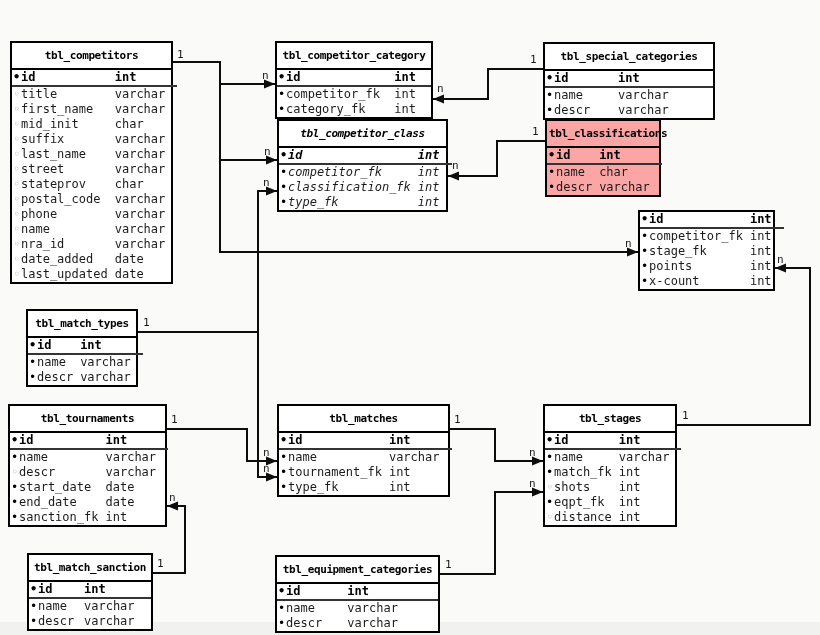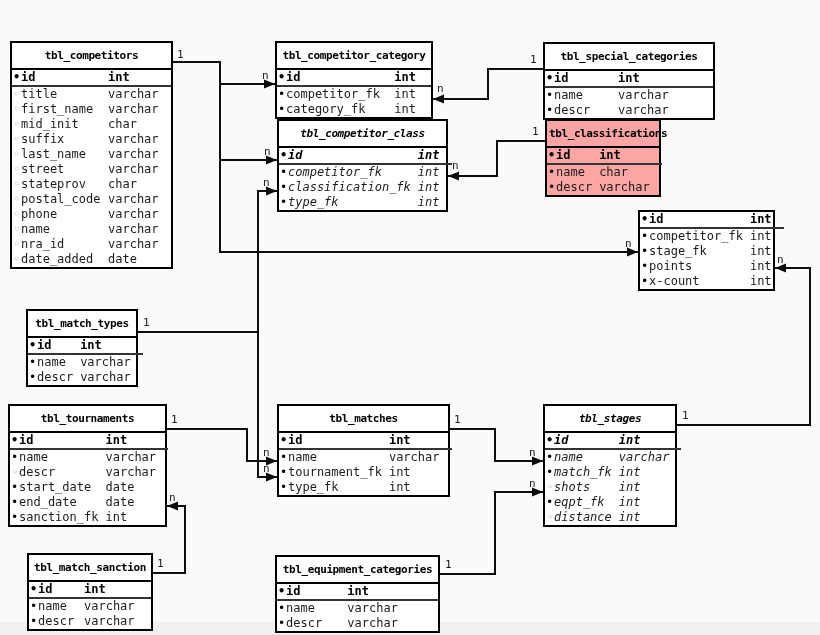--- a/index.html
+++ b/index.html
@@ -134,20 +134,24 @@
           <span class="cell ftype">varchar</span>
         </div>
         <div class="frow">
           <span class="cell name-cell"><span class="bullet opt">◦</span><span>nra_id</span></span>
           <span class="cell ftype">varchar</span>
         </div>
         <div class="frow">
           <span class="cell name-cell"><span class="bullet opt">◦</span><span>date_added</span></span>
           <span class="cell ftype">date</span>
         </div>
+        <div class="frow">
+          <span class="cell name-cell"><span class="bullet opt">◦</span><span>last_updated</span></span>
+          <span class="cell ftype">date</span>
+        </div>
       </div>
     </div>
     <div class="tbl" style="left: 275px; top: 41px; width: 158px; background: rgb(255, 255, 255); border-color: rgb(0, 0, 0);">
       <div class="tbl-title">tbl_competitor_category</div>
       <div class="tbl-rows">
         <div class="frow pk">
           <span class="cell name-cell"><span class="bullet req">•</span><span>id</span></span>
           <span class="cell ftype">int</span>
         </div>
         <div class="frow">
@@ -299,21 +303,21 @@
         <div class="frow">
           <span class="cell name-cell"><span class="bullet req">•</span><span>tournament_fk</span></span>
           <span class="cell ftype">int</span>
         </div>
         <div class="frow">
           <span class="cell name-cell"><span class="bullet req">•</span><span>type_fk</span></span>
           <span class="cell ftype">int</span>
         </div>
       </div>
     </div>
-    <div class="tbl" style="left: 543px; top: 404px; width: 134px; background: rgb(255, 255, 255); border-color: rgb(0, 0, 0); font-style: italic;">
+    <div class="tbl" style="left: 543px; top: 404px; width: 134px; background: rgb(255, 255, 255); border-color: rgb(0, 0, 0);">
       <div class="tbl-title">tbl_stages</div>
       <div class="tbl-rows">
         <div class="frow pk">
           <span class="cell name-cell"><span class="bullet req">•</span><span>id</span></span>
           <span class="cell ftype">int</span>
         </div>
         <div class="frow">
           <span class="cell name-cell"><span class="bullet req">•</span><span>name</span></span>
           <span class="cell ftype">varchar</span>
         </div>

